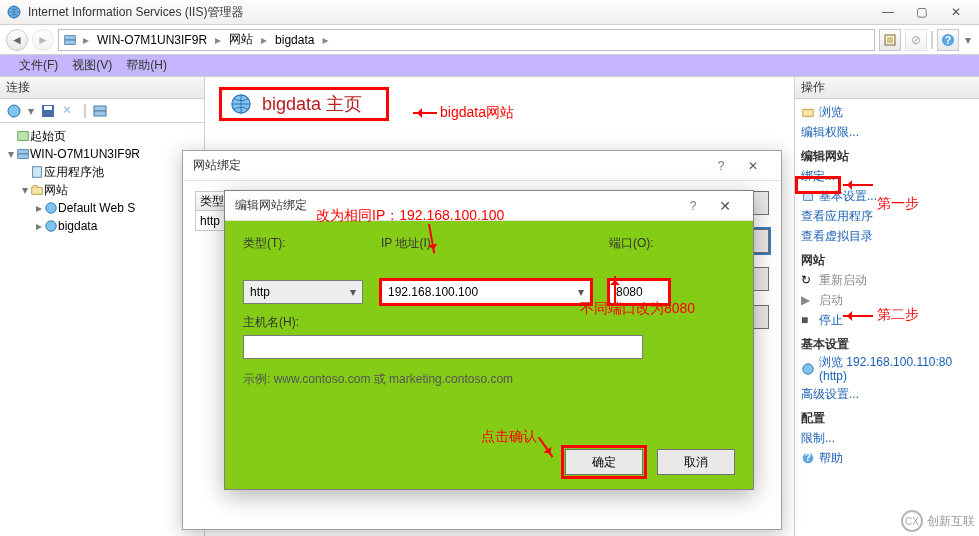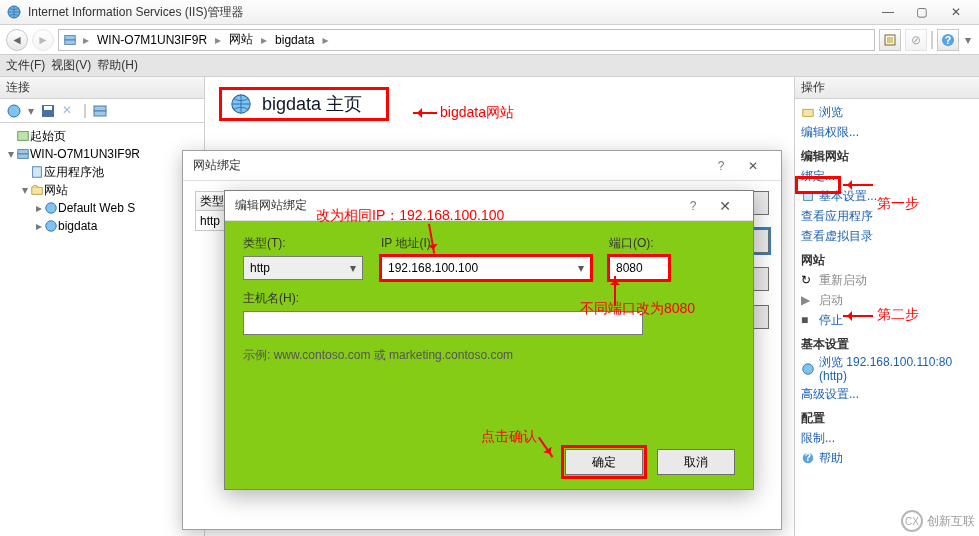--- a/index.html
+++ b/index.html
@@ -14,40 +14,40 @@
 
 
 .addrbar { height: 30px; background:#fff; border-bottom:1px solid #d0d0d0; display:flex; align-items:center; padding:0 6px; gap:4px; }
 .navbtn { width:22px; height:22px; border:1px solid #c8c8c8; border-radius:11px; background:linear-gradient(#fefefe,#e8e8e8); display:flex; align-items:center; justify-content:center; color:#666; }
 .crumbbox { flex:1; height:22px; border:1px solid #bfbfbf; background:#fff; display:flex; align-items:center; padding:0 4px; gap:4px; }
 .crumbbox .sep { color:#888; padding:0 2px; }
 .crumbbox .seg { padding:0 2px; }
 .toolbtn { width:22px; height:22px; border:1px solid #c8c8c8; background:linear-gradient(#fefefe,#e8e8e8); display:flex; align-items:center; justify-content:center; color:#555; }
 
 
-.menubar { height:22px; background:#e5e5e5; border-bottom:1px solid #d0d0d0; display:flex; align-items:center; padding:0 6px; gap:6px; }
+.menubar { height:22px; background:#c4b5fd; border-bottom:1px solid #d0d0d0; display:flex; align-items:center; padding:0 19px; gap:14px; }
 .menubar .menuitem { color:#333; }
 
 
 .mainrow { display:flex; height:calc(536px - 25px - 30px - 22px); }
 .leftpane { width:205px; border-right:1px solid #d0d0d0; display:flex; flex-direction:column; }
 .panehdr { height:22px; background:linear-gradient(#f7f7f7,#e9e9e9); border-bottom:1px solid #d0d0d0; padding:0 6px; display:flex; align-items:center; font-weight:400; color:#333; }
 .leftbar { height:24px; border-bottom:1px solid #d0d0d0; display:flex; align-items:center; gap:6px; padding:0 6px; }
 .leftbar .ico { width:16px; height:16px; color:#3a7bbf; }
 .tree { padding:4px 6px; }
 .treerow { display:flex; align-items:center; height:18px; white-space:nowrap; }
 .treerow .tw { width:10px; text-align:center; color:#777; }
 .treerow .tic { width:14px; height:14px; }
 .indent1 { padding-left:14px; }
 .indent2 { padding-left:28px; }
 
 .centerpane { flex:1; position:relative; background:#fff; }
 .titlebox {  margin:10px 0 0 14px; border:3px solid #ff0000; display:inline-flex; align-items:center; gap:10px; padding:2px 24px 2px 8px; height:34px; }
 .titlebox .globe { width:22px; height:22px; }
-.titlebox .txt { font-size:18px; color:#0f172a; }
+.titlebox .txt { font-size:18px; color:#b91c1c; }
 
 .rightpane { width:185px; border-left:1px solid #d0d0d0; display:flex; flex-direction:column; }
 .actions { padding:4px 6px; display:flex; flex-direction:column; gap:2px; }
 .actline { display:flex; align-items:center; gap:4px; height:18px; }
 .actline .aic { width:14px; height:14px; }
 .alink { color:#1a5fb4; text-decoration:none; }
 .agrp { color:#333; font-weight:bold; margin-top:4px; }
 .atxt { color:#333; }
 
 
@@ -64,21 +64,21 @@
 .dlgbtn { width:58px; height:24px; border:1px solid #707070; background:#e9e9e9; display:flex; align-items:center; justify-content:center; }
 
 
 .dlg2 { position:absolute; left:224px; top:190px; width:530px; height:300px; background:#84cc16; border:1px solid #808080; box-shadow:0 6px 22px rgba(0,0,0,0.3); }
 .dlg2 .dhdr2 { height:30px; background:#fff; border-bottom:1px solid #e0e0e0; display:flex; align-items:center; padding:0 10px; }
 .dlg2 .dhdr2 .dt2 { flex:1; color:#333; }
 .dlg2 .dhdr2 .dh2help { width:28px; text-align:center; color:#777; }
 .dlg2 .dhdr2 .dh2close { width:36px; text-align:center; color:#555; font-size:14px; }
 .dlg2 .dbody2 { padding:14px 18px; }
 .formrow { display:flex; gap:18px; margin-bottom:6px; }
-.formcol { display:flex; flex-direction:column; }
+.formcol { display:flex; flex-direction:column;gap:24px; }
 .flabel { color:#333; margin-bottom:4px; }
 .sel-input, .txt-input { height:24px; border:1px solid #7a7a7a; background:#fff; padding:0 6px; }
 .sel-input { background:#eee; display:flex; align-items:center; justify-content:space-between; }
 .sel-input.white { background:#fff; }
 .caret { color:#555; }
 .redbox { outline:3px solid #ff0000; outline-offset:-1px; }
 .hostrow { margin-top:10px; }
 .hostinput { width:400px; height:24px; border:1px solid #7a7a7a; background:#fff; }
 .example { color:#555; margin-top:12px; }
 .dlg2 .footer { position:absolute; bottom:14px; right:18px; display:flex; gap:14px; }

